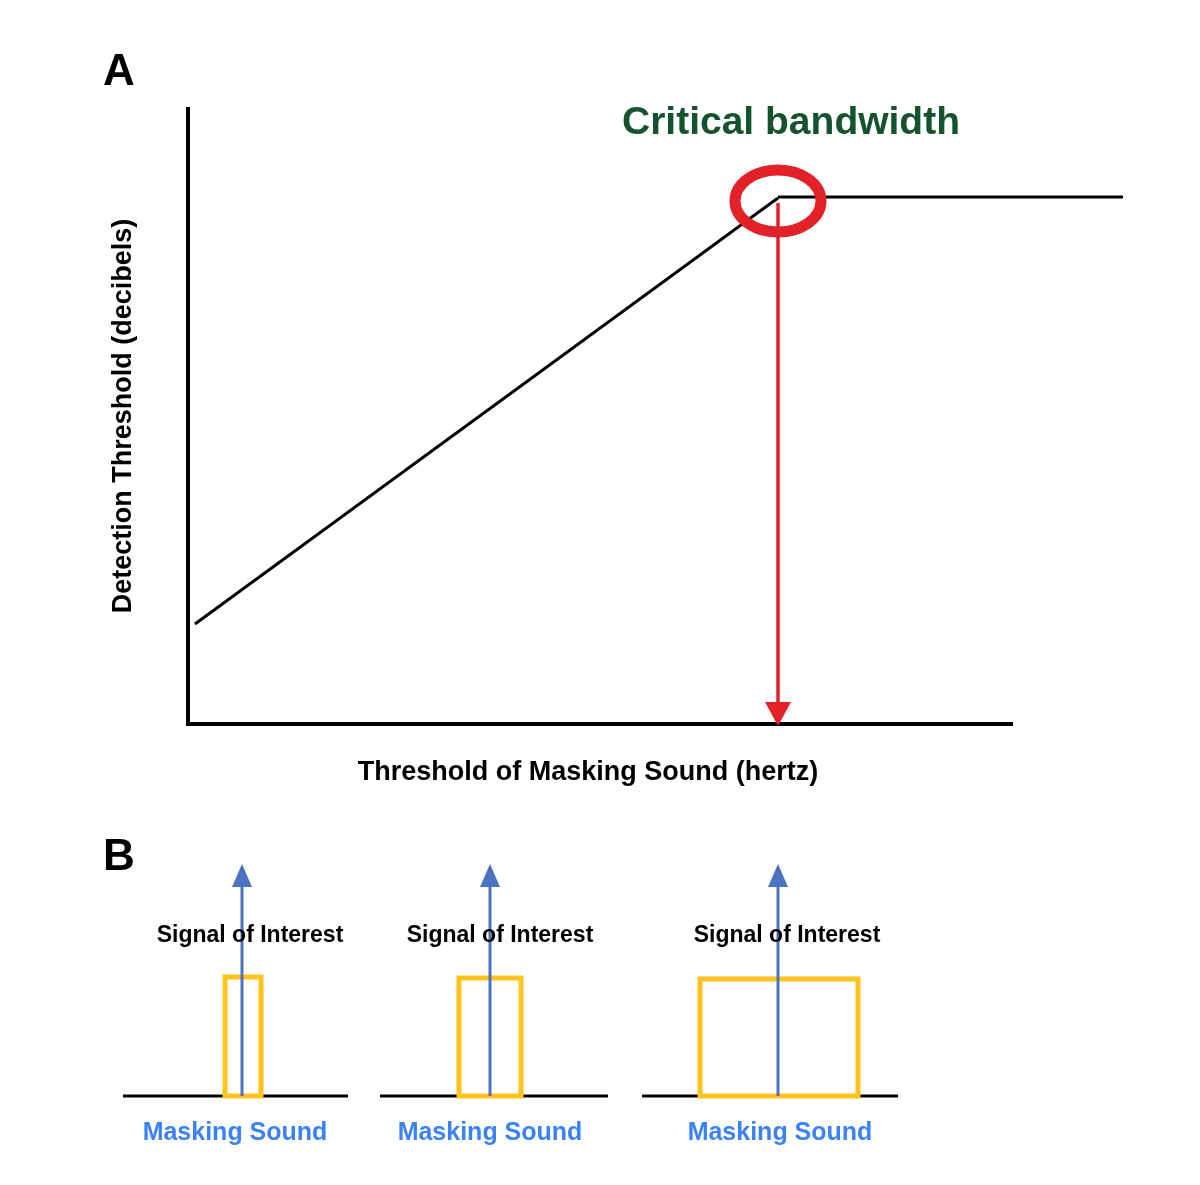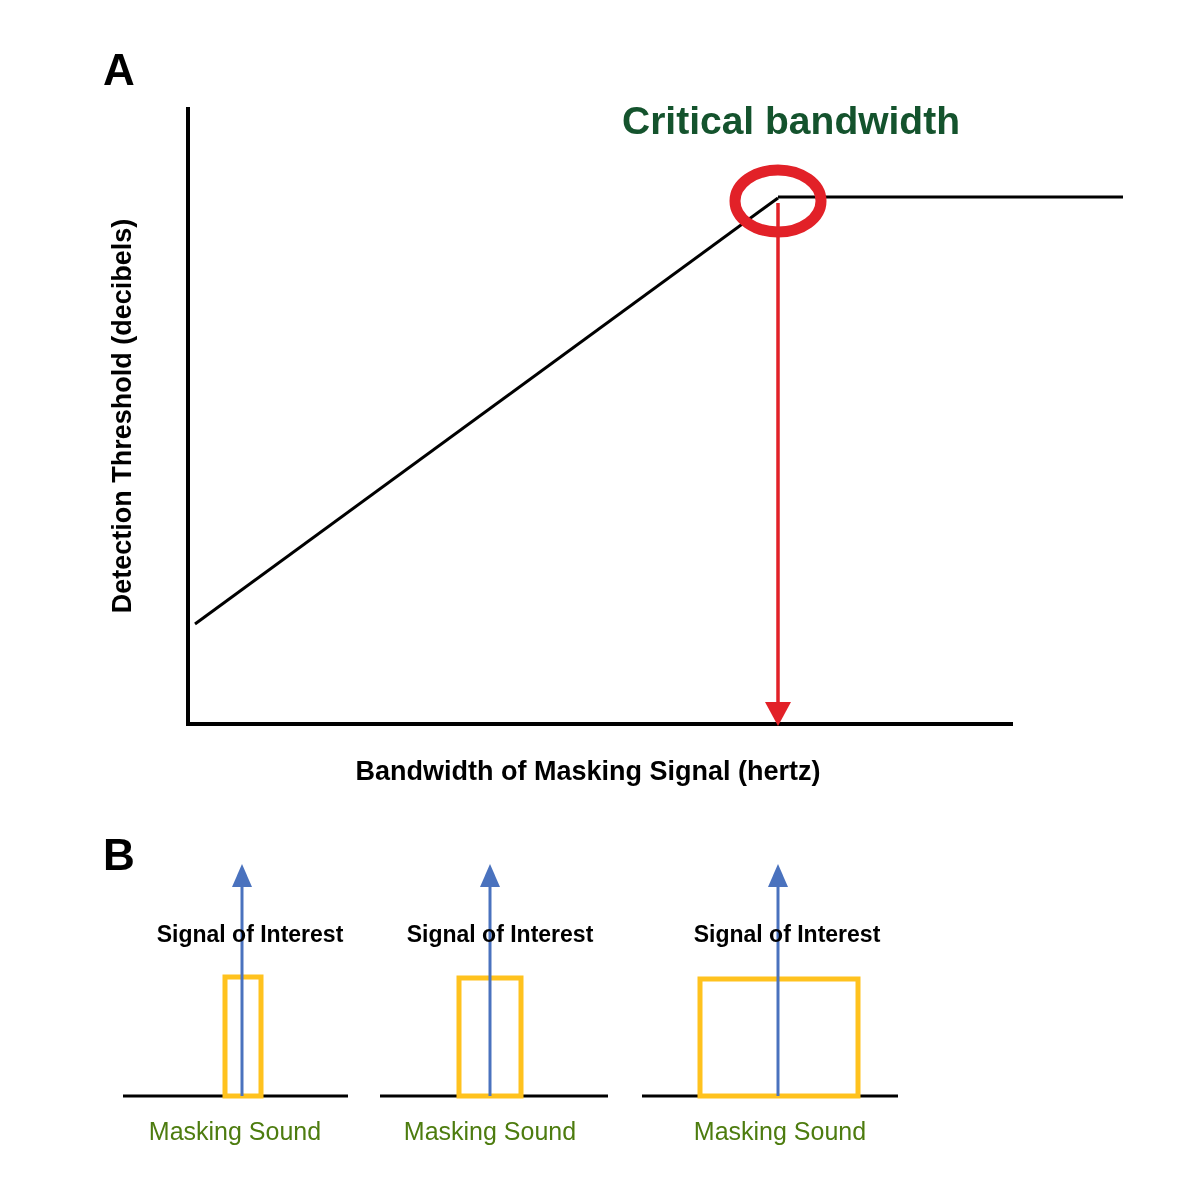--- a/index.html
+++ b/index.html
@@ -36,22 +36,22 @@
     top: 921px;
     transform: translateX(-50%);
     font-size: 23px; font-weight: 600; text-align: center;
   }
   .signal-1 { left: 250px; }
   .signal-2 { left: 500px; }
   .signal-3 { left: 787px; }
   .masker-label {
     top: 1117px;
     transform: translateX(-50%);
-    font-size: 25px; font-weight: normal;
-    color: #4d7c0f;
+    font-size: 25px; font-weight: bold;
+    color: #3b82f6;
   }
   .masker-1 { left: 235px; }
   .masker-2 { left: 490px; }
   .masker-3 { left: 780px; }
 </style>
 </head>
 <body>
 
 <div class="figure">
 
@@ -79,21 +79,21 @@
     <polygon points="232,887 252,887 242,864" fill="#4A72BE"></polygon>
     <line x1="490" y1="884" x2="490" y2="1096" stroke="#4A72BE" stroke-width="3"></line>
     <polygon points="480,887 500,887 490,864" fill="#4A72BE"></polygon>
     <line x1="778" y1="884" x2="778" y2="1096" stroke="#4A72BE" stroke-width="3"></line>
     <polygon points="768,887 788,887 778,864" fill="#4A72BE"></polygon>
   </svg>
 
   <div class="txt panel-label a-label">A</div>
   <div class="txt critical-title">Critical bandwidth</div>
   <div class="txt y-axis-label">Detection Threshold (decibels)</div>
-  <div class="txt x-axis-label">Bandwidth of Masking Signal (hertz)</div>
+  <div class="txt x-axis-label">Threshold of Masking Sound (hertz)</div>
 
   <div class="txt panel-label b-label">B</div>
 
   <div class="txt signal-label signal-1">Signal of Interest</div>
   <div class="txt signal-label signal-2">Signal of Interest</div>
   <div class="txt signal-label signal-3">Signal of Interest</div>
 
   <div class="txt masker-label masker-1">Masking Sound</div>
   <div class="txt masker-label masker-2">Masking Sound</div>
   <div class="txt masker-label masker-3">Masking Sound</div>

